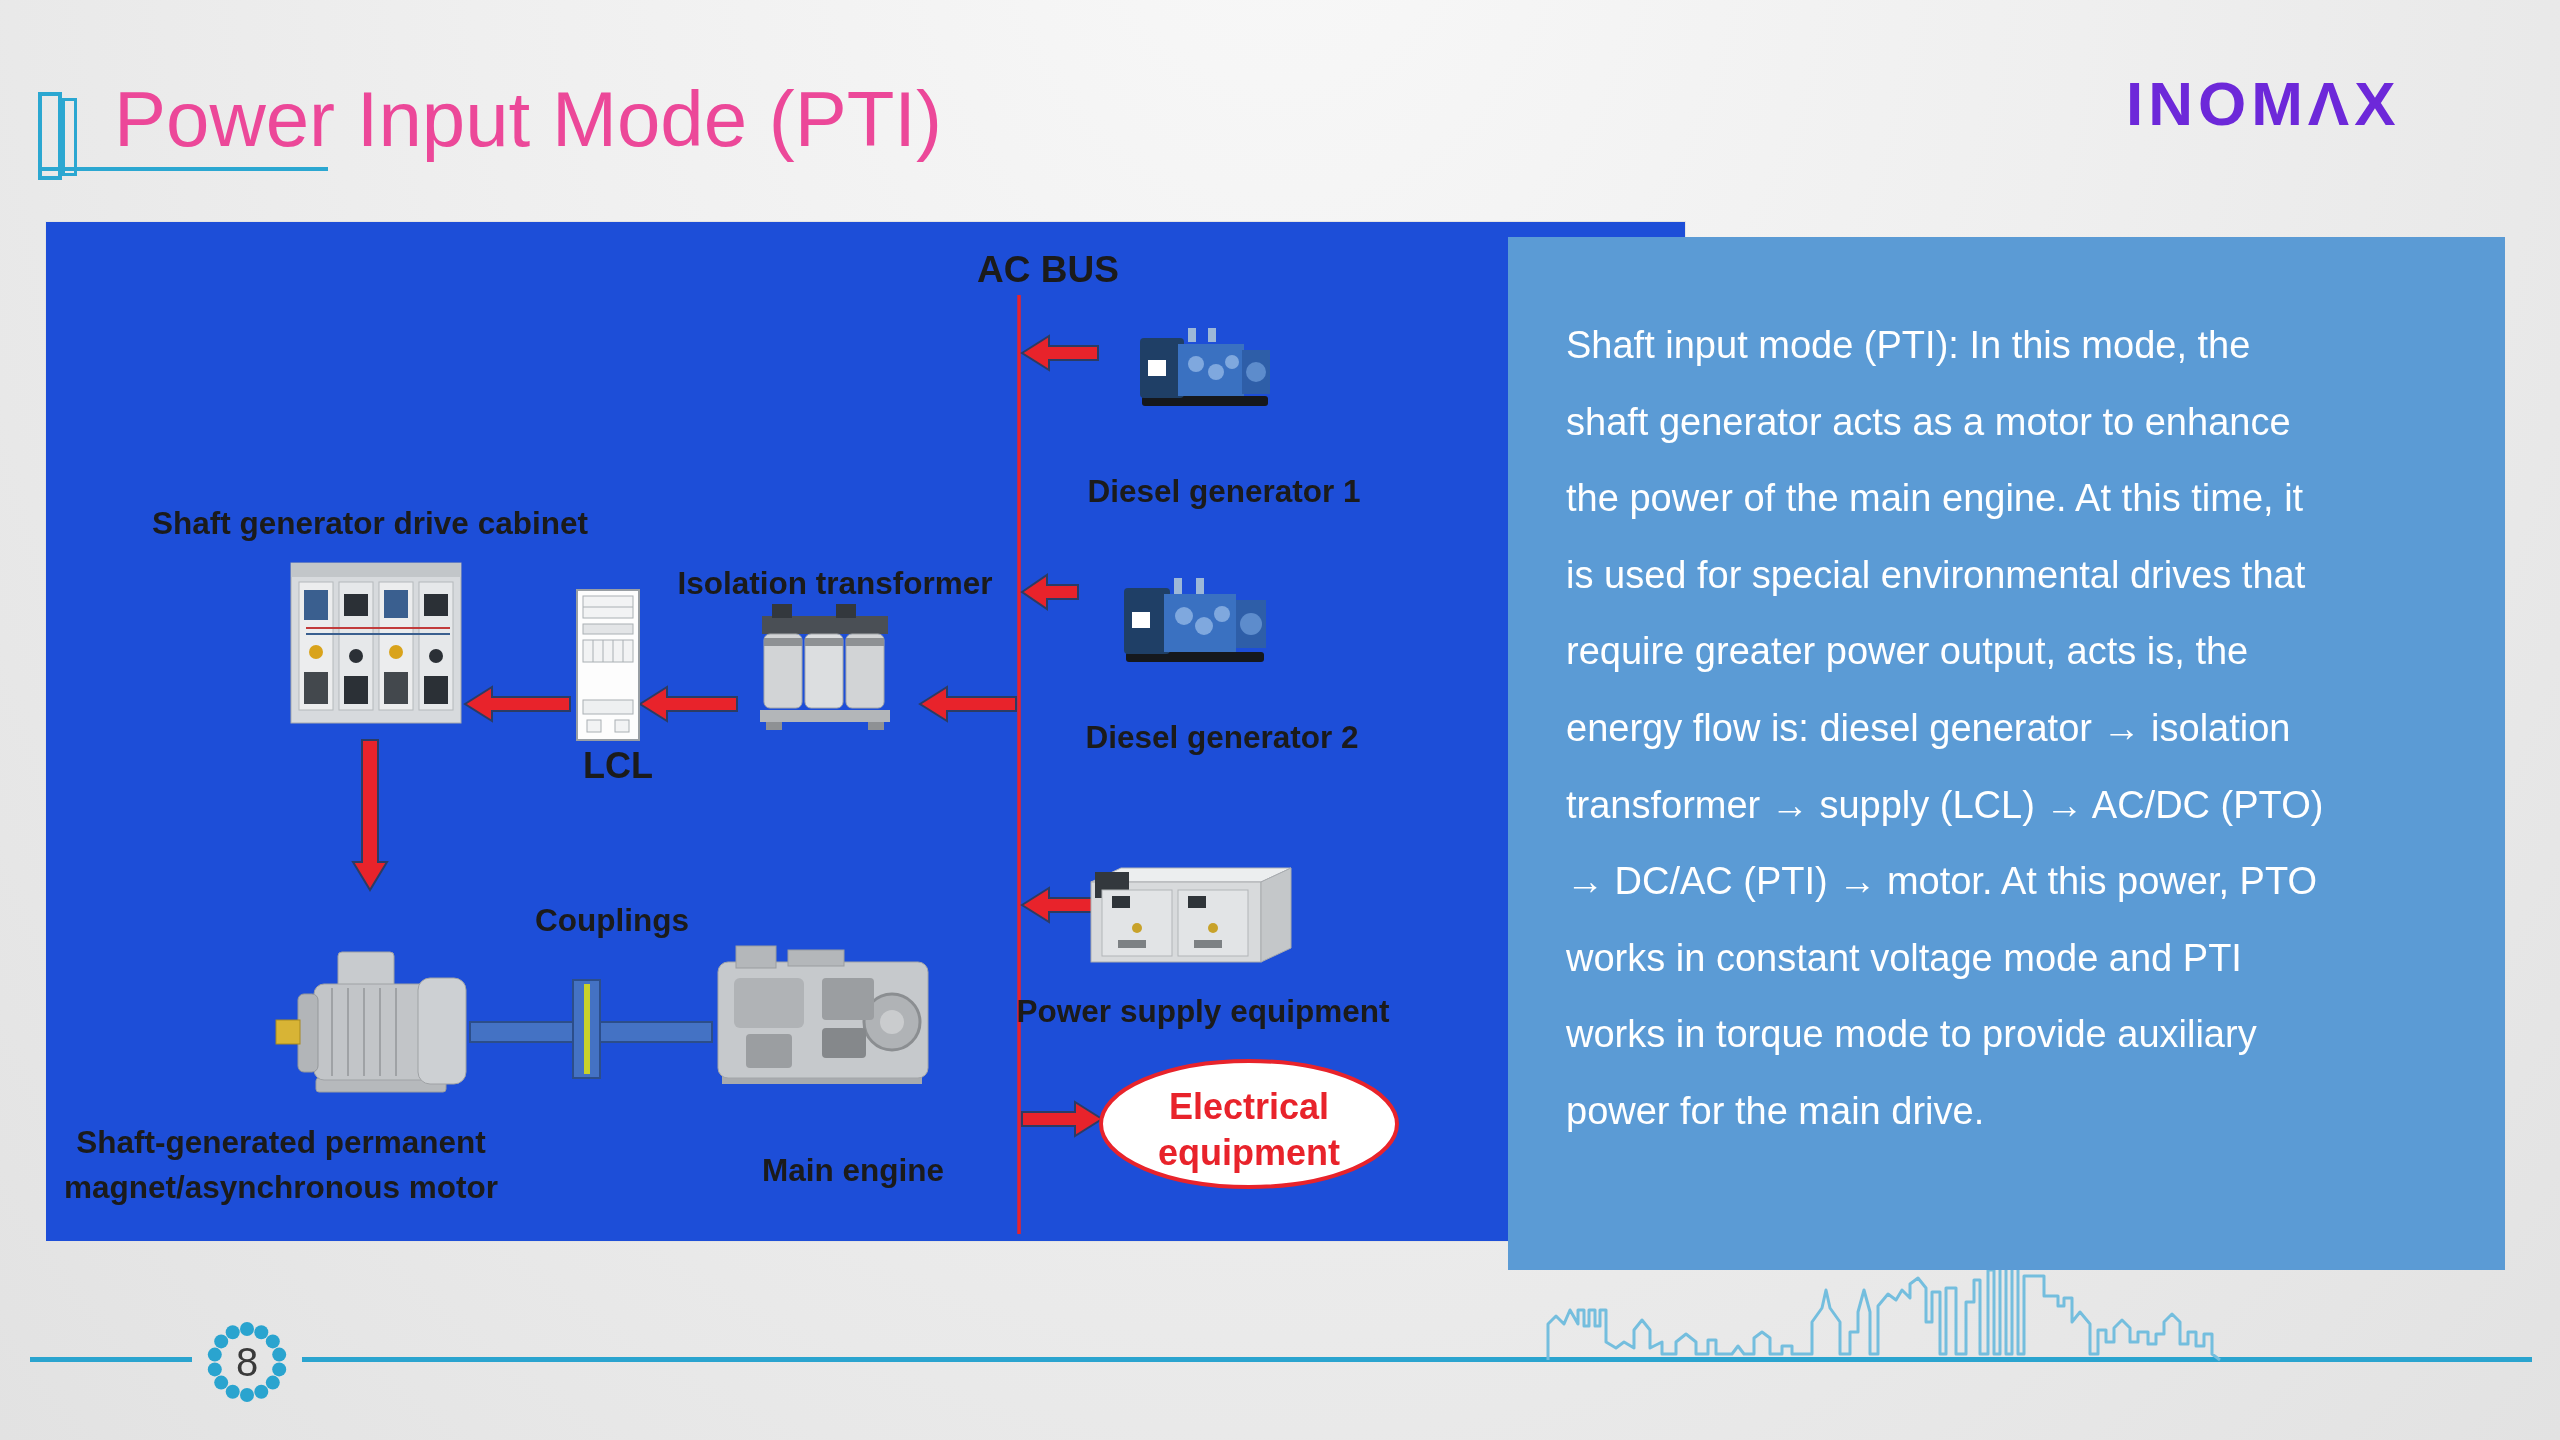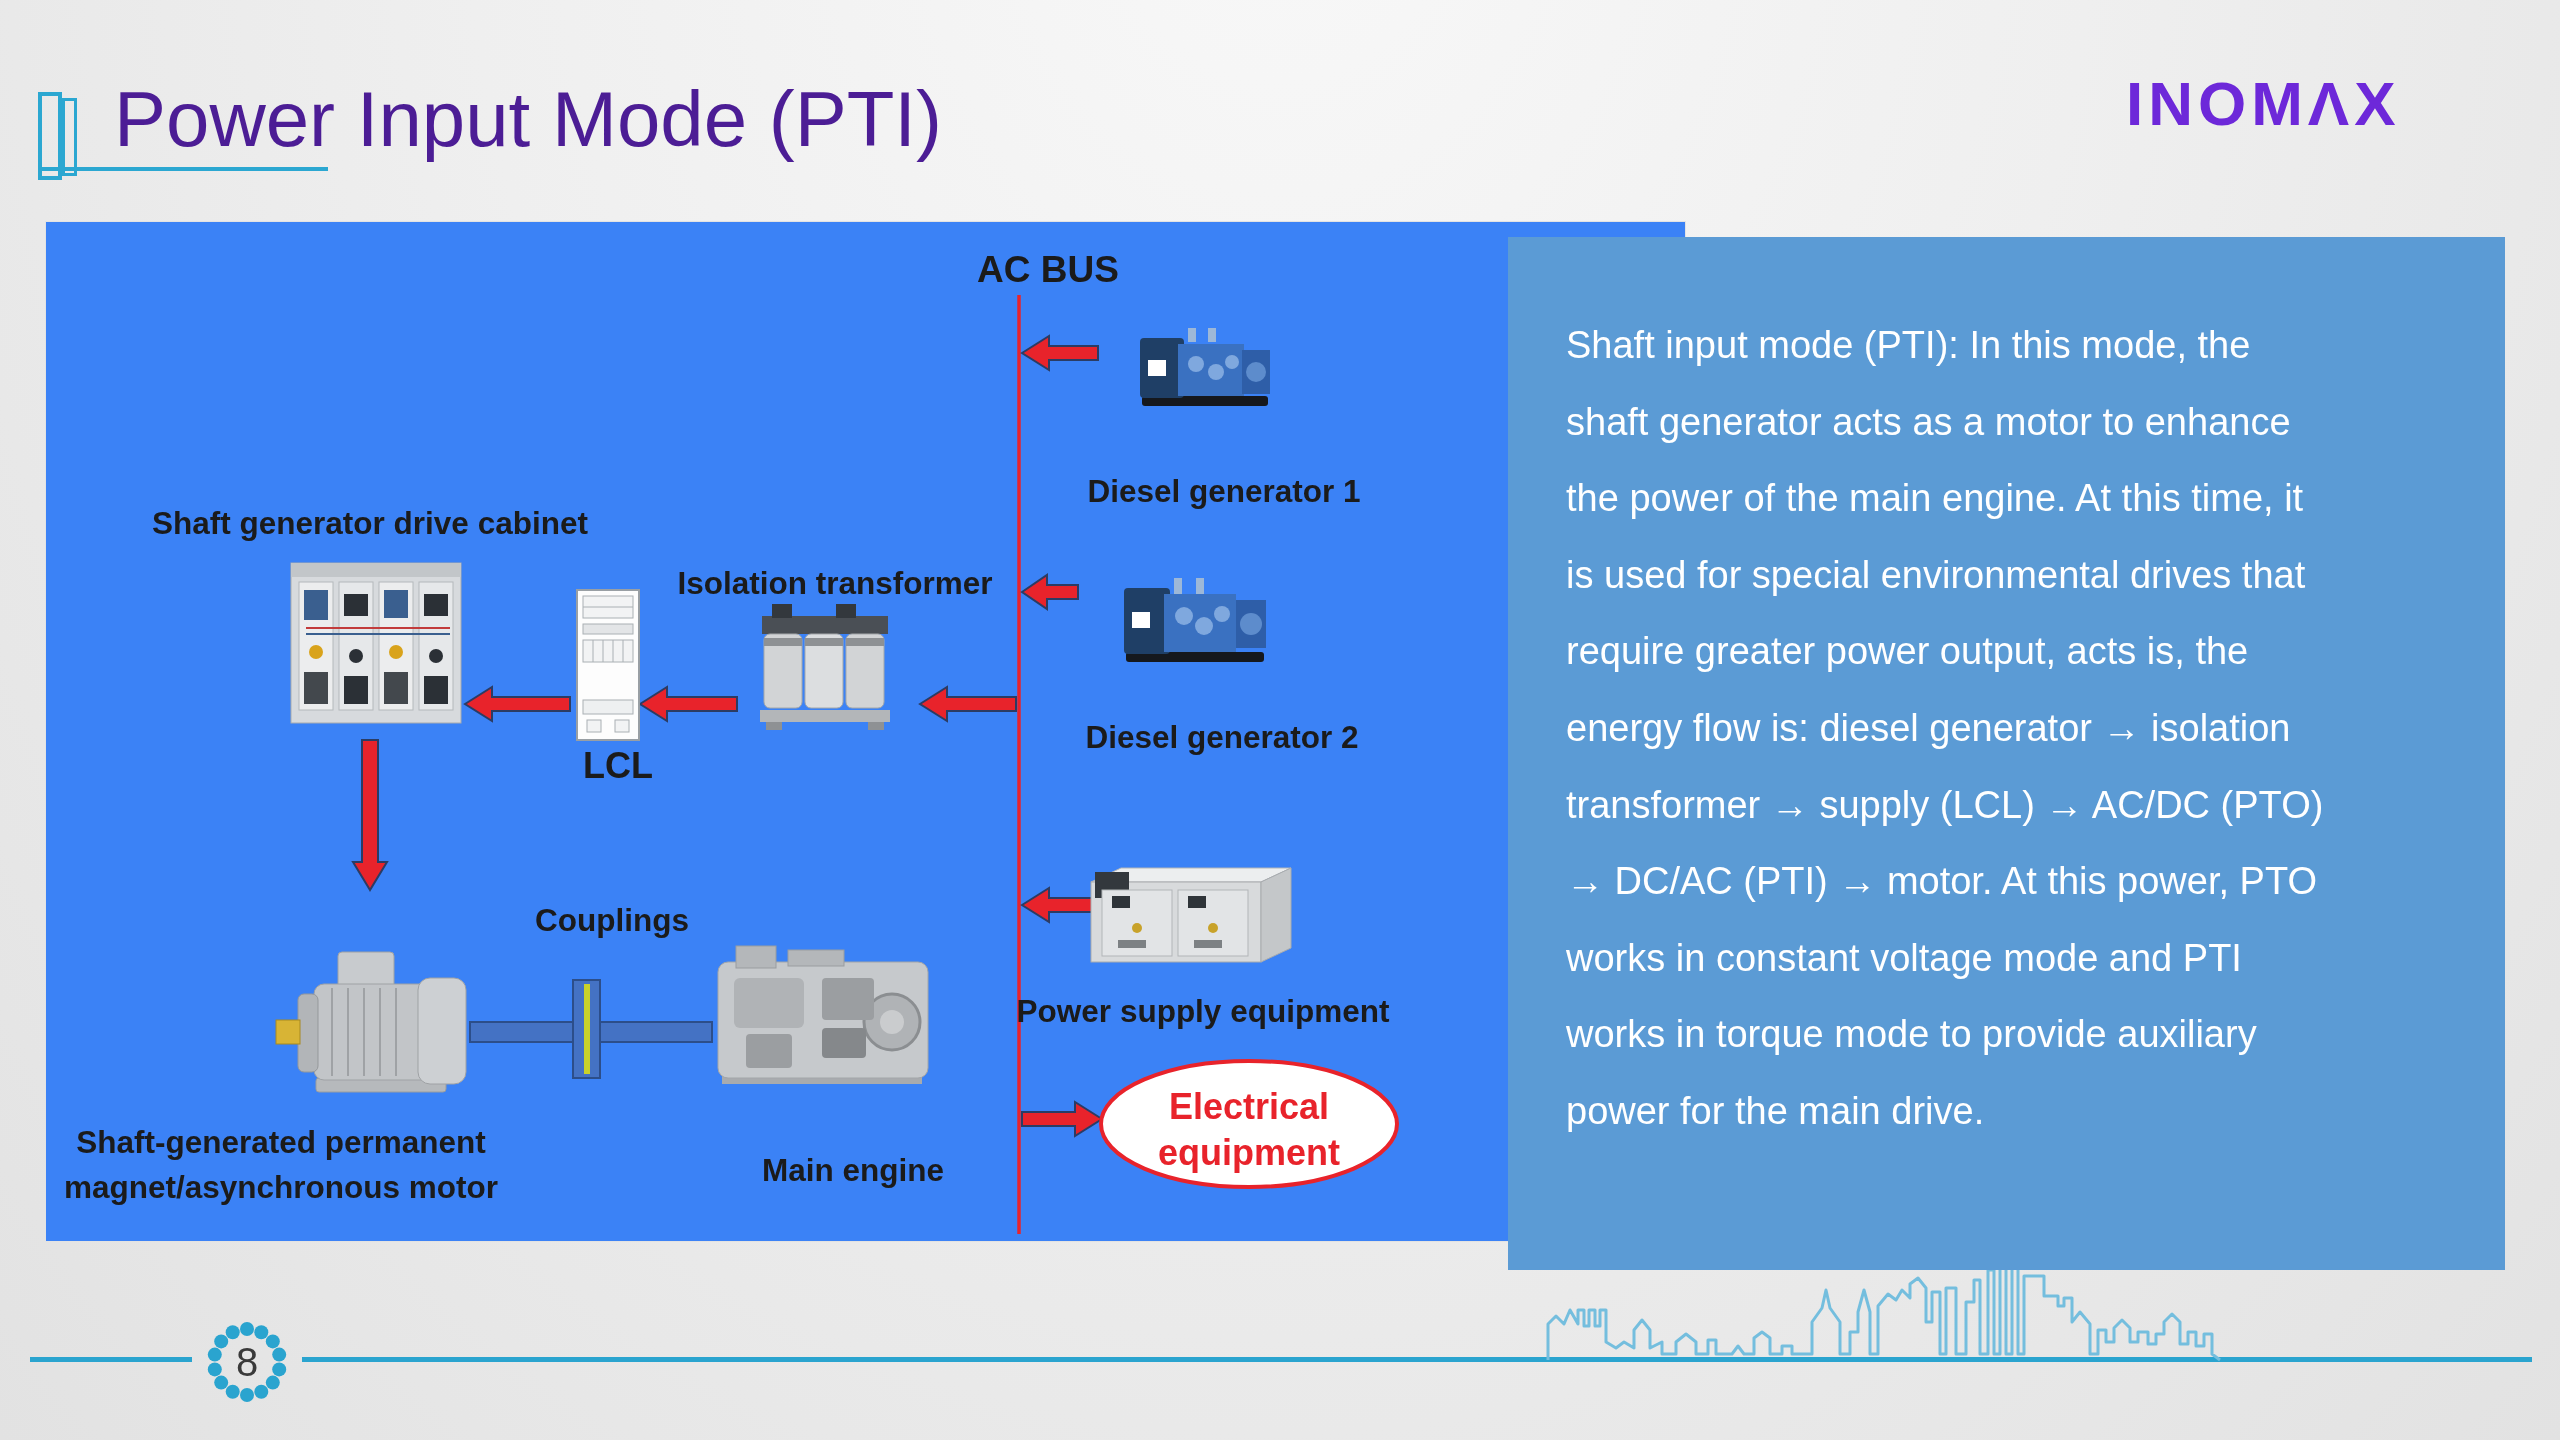--- a/index.html
+++ b/index.html
@@ -10,27 +10,27 @@
   }
   .slide{position:relative;width:2560px;height:1440px;}
 
   
   .title-decor-bar1{position:absolute;left:38px;top:92px;width:16px;height:80px;
     border:4px solid #2ba7d1;background:transparent;}
   .title-decor-bar2{position:absolute;left:62px;top:98px;width:9px;height:72px;
     border:3px solid #2ba7d1;background:transparent;}
   .title-underline{position:absolute;left:38px;top:167px;width:290px;height:4px;background:#2ba7d1;}
   .page-title{position:absolute;left:114px;top:78px;font-size:78px;line-height:82px;
-    color:#4c1d95;letter-spacing:0px;font-weight:400;white-space:nowrap;}
+    color:#ec4899;letter-spacing:0px;font-weight:400;white-space:nowrap;}
   .brand-logo{position:absolute;left:2126px;top:68px;font-size:62px;font-weight:700;
     color:#6d28d9;letter-spacing:5px;white-space:nowrap;}
 
   
   .diagram-panel{position:absolute;left:46px;top:222px;width:1639px;height:1019px;
-    background:#3b82f6;box-shadow:0 0 0 1px #e3e3e3;}
+    background:#1d4ed8;box-shadow:0 0 0 1px #e3e3e3;}
   .diagram-panel svg{display:block;}
   .dlabel{font-family:"Liberation Sans", sans-serif;font-weight:700;fill:#1b1b1b;}
 
   
   .info-panel{position:absolute;left:1508px;top:237px;width:997px;height:1033px;
     background:#5b9bd5;z-index:2;}
   .info-text{position:absolute;left:58px;top:70px;right:30px;color:#ffffff;
     font-size:38px;line-height:76.6px;font-weight:400;}
   .info-line{white-space:nowrap;}
 

